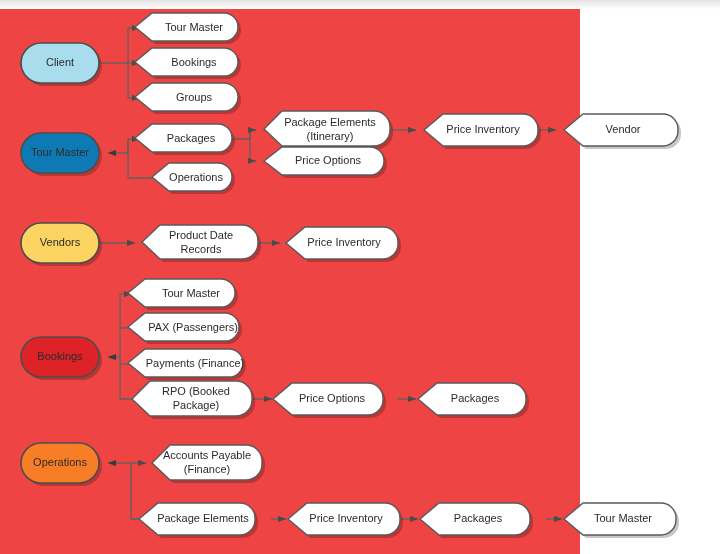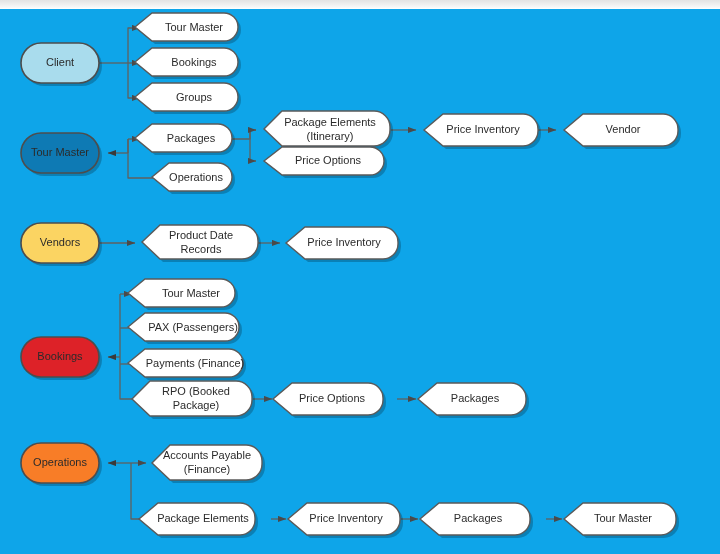--- a/index.html
+++ b/index.html
@@ -9,23 +9,23 @@
     background: #ffffff;
   }
   body {
     width: 720px;
     height: 554px;
     overflow: hidden;
     font-family: "Liberation Sans", sans-serif;
   }
   #canvas-wrap {
     position: relative;
-    width: 720px;
+    width: 580px;
     height: 554px;
-    background: #0ea5e9;
+    background: #ef4444;
   }
   #top-strip {
     position: absolute;
     left: 0; top: 0;
     width: 720px;
     height: 9px;
     background: linear-gradient(to bottom, #e3e3e3 0%, #ededed 40%, #f8f8f8 80%, #ffffff 100%);
     pointer-events: none;
   }
   svg#diagram {

